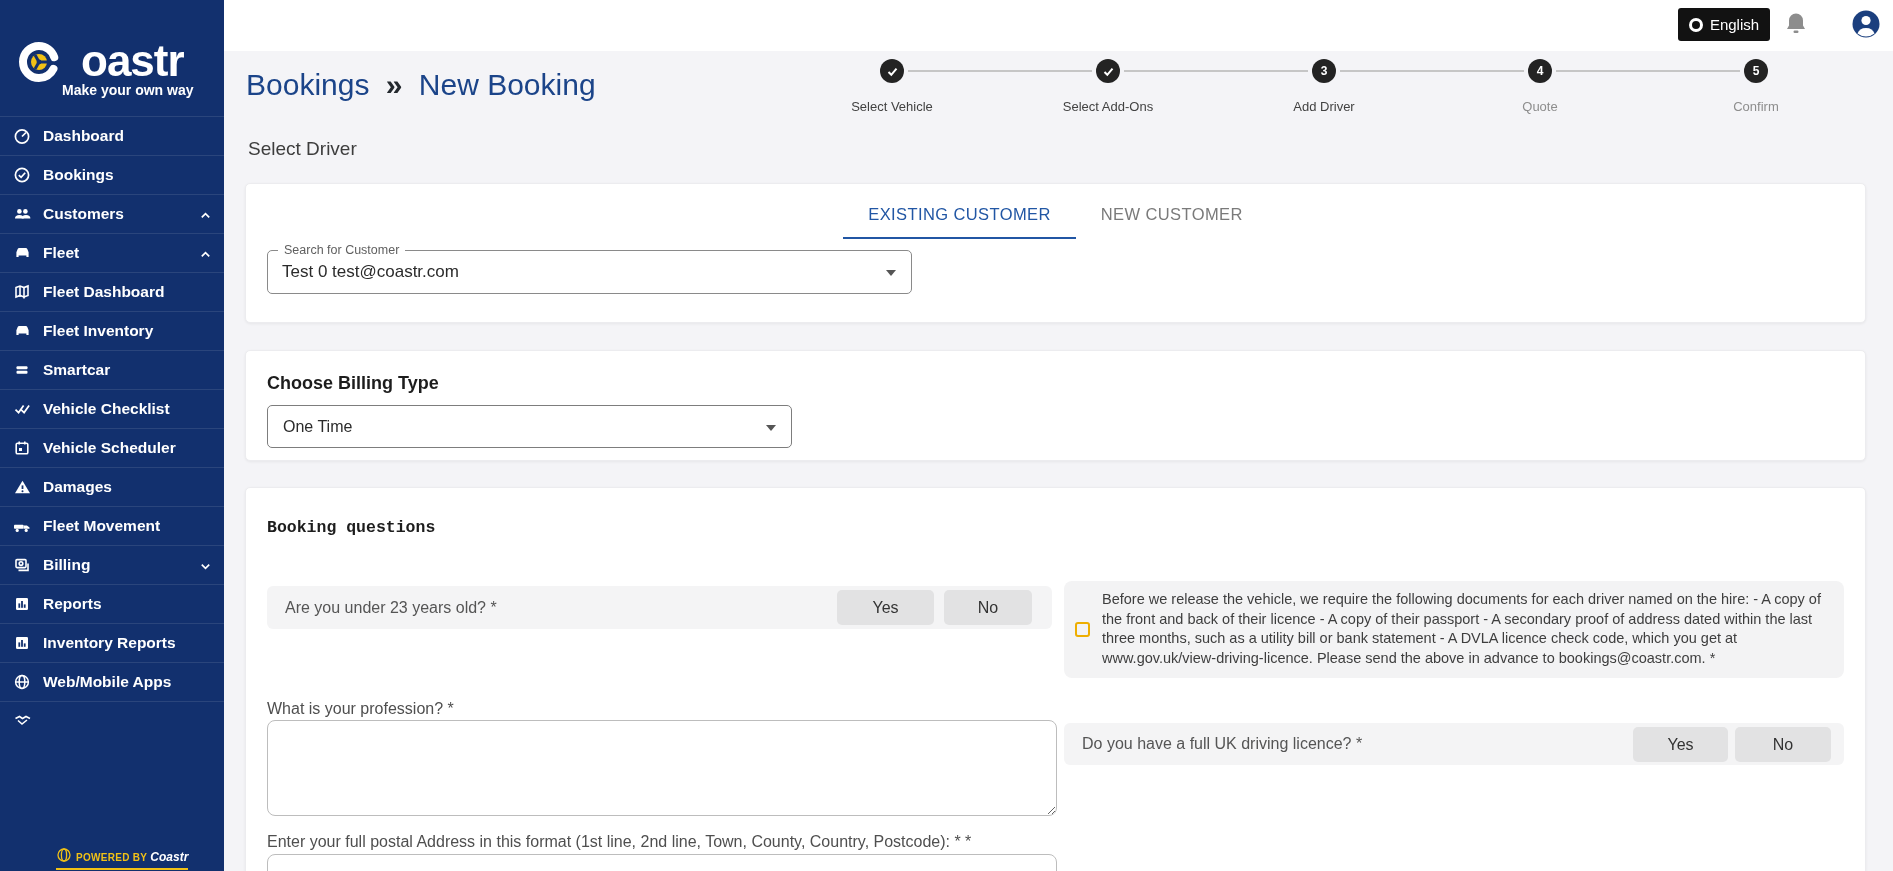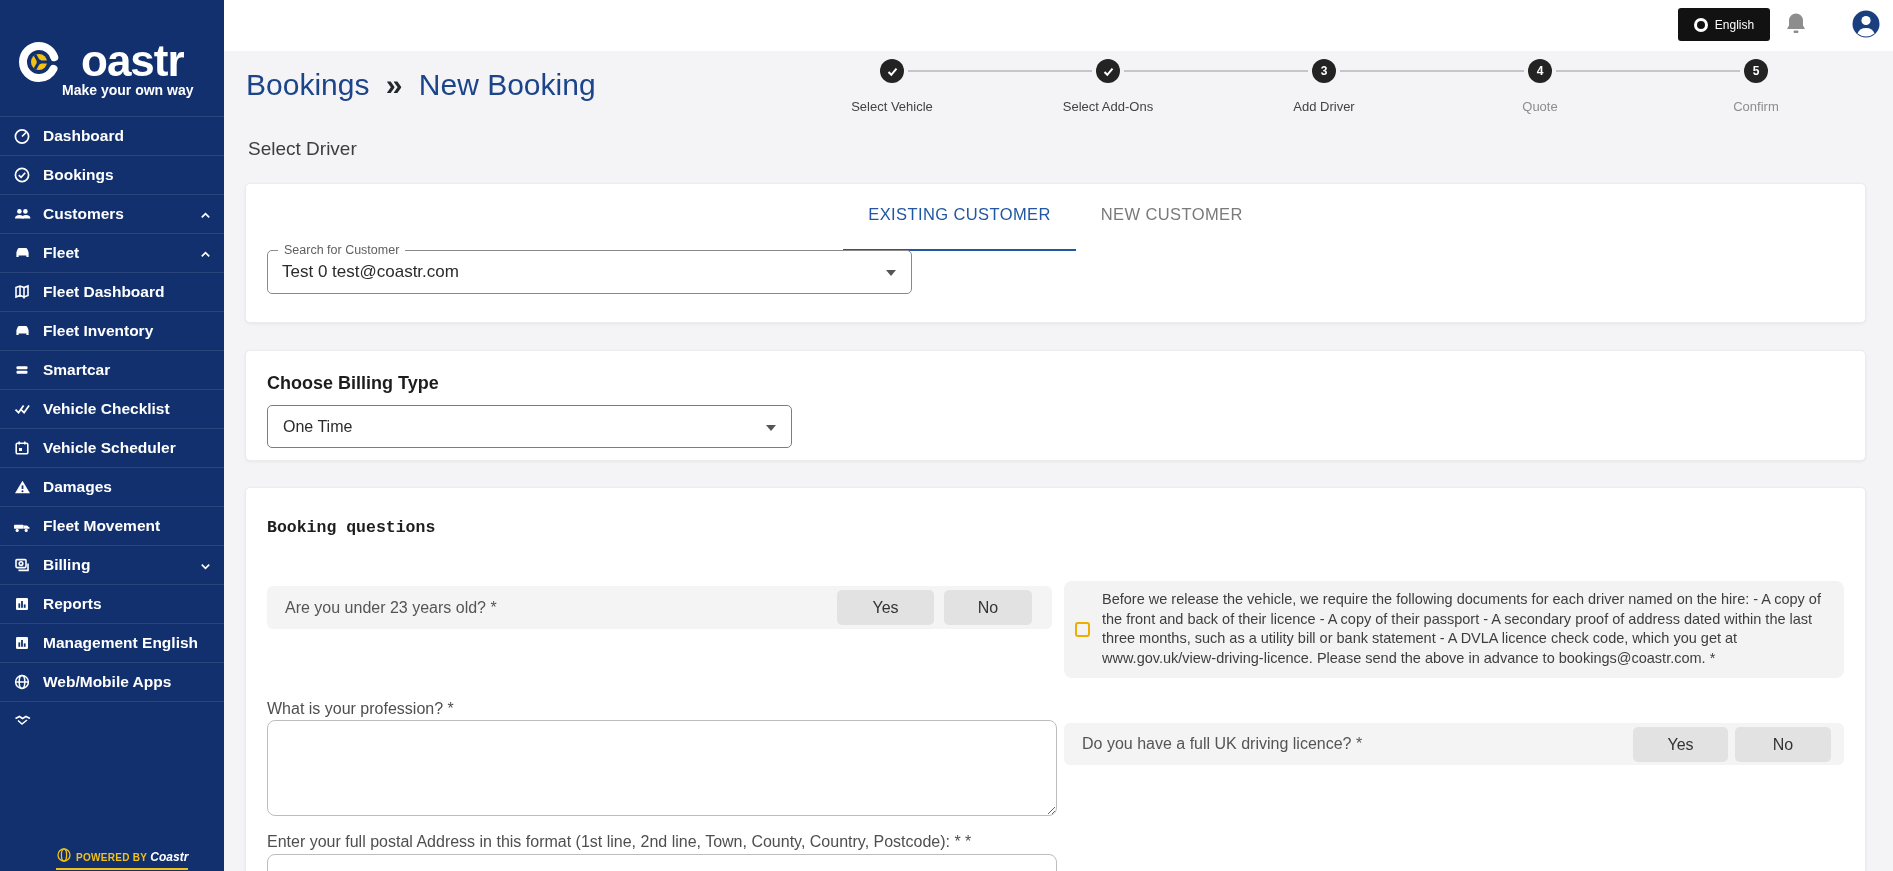--- a/index.html
+++ b/index.html
@@ -23,21 +23,21 @@
   .powered { position:absolute; left:56px; bottom:1px; display:flex; align-items:center;
     border-bottom:2px solid #f1c116; padding-bottom:1px; z-index:6; }
   .powered-by { color:#f1c116; font-size:10px; font-weight:bold; letter-spacing:.3px; margin-left:4px; }
   .powered-brand { color:#fff; font-size:12px; font-weight:bold; font-style:italic; margin-left:3px; }
 
   
   .main { position:absolute; left:224px; top:0; width:1669px; height:871px; }
   .topbar { position:absolute; left:0; top:0; width:100%; height:51px; background:#fff; }
   .lang-pill { position:absolute; left:1454px; top:8px; width:92px; height:33px; background:#121212;
     border-radius:3px; color:#fff; display:flex; align-items:center; justify-content:center;
-    gap:7px; font-size:12px; cursor:pointer; }
+    gap:7px; font-size:15px; cursor:pointer; }
   .lang-ring { width:14px; height:14px; border:3px solid #fff; border-radius:50%; }
   .bell { position:absolute; left:1560px; top:11px; cursor:pointer; }
   .avatar { position:absolute; left:1627px; top:9px; cursor:pointer; }
 
   .breadcrumb { position:absolute; left:22px; top:68px; font-size:30px; }
   .bc-link { color:#1b4489; cursor:pointer; }
   .bc-sep { color:#24292e; font-weight:bold; padding:0 8px; }
   .subtitle { position:absolute; left:24px; top:138px; font-size:19px; color:#3d3d3d; }
 
   
@@ -50,21 +50,21 @@
 
   
   .card { position:absolute; left:21px; width:1621px; background:#fff; border-radius:5px;
     border:1px solid #ececef; box-shadow:0 1px 3px rgba(0,0,0,0.06); }
   .card1 { top:183px; height:140px; }
   .card2 { top:350px; height:111px; }
   .card3 { top:487px; height:470px; }
 
   
   .tabs { display:flex; justify-content:center; padding-top:8px; }
-  .tab { font-size:16.5px; letter-spacing:.4px; padding:13px 25px 25px; cursor:pointer;
+  .tab { font-size:16.5px; letter-spacing:.4px; padding:13px 25px 13px; cursor:pointer;
     color:#7a7a7a; border-bottom:2px solid transparent;text-align:right; }
   .tab.active { color:#2156a4; border-bottom-color:#2156a4; }
 
   .search-wrap { position:absolute; left:21px; top:66px; width:645px; height:44px;
     border:1px solid #8a8a8a; border-radius:5px; background:#fff; cursor:pointer; }
   .float-label { position:absolute; top:-8px; left:10px; background:#fff; padding:0 6px;
     font-size:12.5px; color:#5f5f5f; }
   .search-value { position:absolute; left:14px; top:0; line-height:42px; font-size:17px; color:#2b2b2b; }
   .caret { position:absolute; right:15px; top:50%; margin-top:-2px; width:0; height:0;
     border-left:5.5px solid transparent; border-right:5.5px solid transparent; border-top:6px solid #555; }
@@ -252,21 +252,21 @@
     </div>
     <div class="nav-item">
       <span class="nav-ico">
         <svg width="18" height="18" viewBox="0 0 18 18">
           <rect x="3" y="3" width="12" height="12" rx="1.2" fill="#fff"></rect>
           <rect x="5.4" y="8.4" width="1.8" height="4.4" fill="#12306e"></rect>
           <rect x="8.1" y="6" width="1.8" height="6.8" fill="#12306e"></rect>
           <rect x="10.8" y="9.4" width="1.8" height="3.4" fill="#12306e"></rect>
           </svg>
         </span>
-      <span class="nav-label">Management English</span>
+      <span class="nav-label">Inventory Reports</span>
     </div>
     <div class="nav-item">
       <span class="nav-ico">
         <svg width="18" height="18" viewBox="0 0 18 18" stroke="#fff" fill="none" stroke-width="1.5">
           <circle cx="9" cy="9" r="6.4"></circle>
             <ellipse cx="9" cy="9" rx="2.8" ry="6.4"></ellipse>
           <line x1="2.6" y1="9" x2="15.4" y2="9"></line>
           </svg>
         </span>
       <span class="nav-label">Web/Mobile Apps</span>

